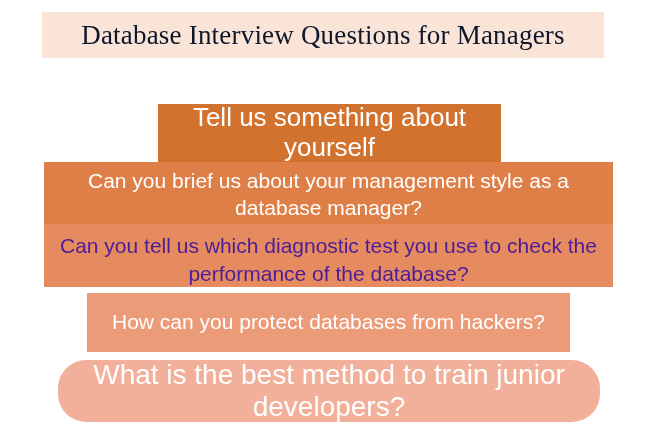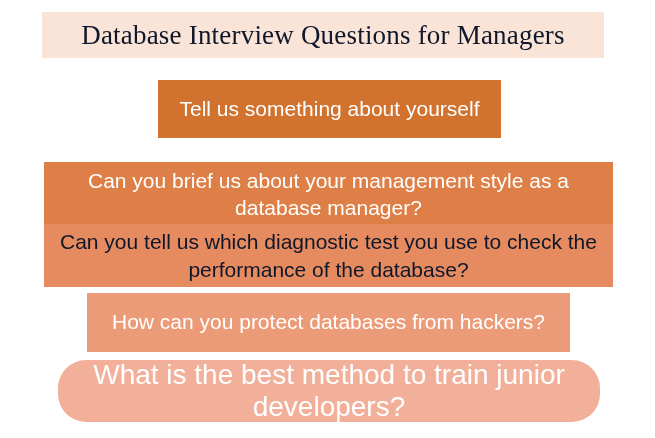--- a/index.html
+++ b/index.html
@@ -58,24 +58,24 @@
   .bar-text {
     display: block;
     width: 100%;
     padding: 0 8px;
     box-sizing: border-box;
   }
 
   
   #bar-1 {
     left: 158px;
-    top: 80px;
+    top: 104px;
     width: 343px;
     height: 58px;
-    font-size: 21px;
+    font-size: 26px;
     line-height: 1.15;
   }
   
   #bar-2 {
     left: 44px;
     top: 162px;
     width: 569px;
     height: 64px;
     font-size: 21px;
     line-height: 1.3;
@@ -119,21 +119,21 @@
   </div>
 
   <div class="bar" id="bar-1" style="background: rgb(209, 114, 46); color: rgb(255, 255, 255);">
     <span class="bar-text">Tell us something about yourself</span>
   </div>
 
   <div class="bar" id="bar-2" style="background: rgb(221, 127, 70); color: rgb(255, 255, 255);">
     <span class="bar-text">Can you brief us about your management style as a database manager?</span>
   </div>
 
-  <div class="bar" id="bar-3" style="background: rgb(230, 139, 95); color: #0f172a;">
+  <div class="bar" id="bar-3" style="background: rgb(230, 139, 95); color: #4c1d95; align-items: flex-end;">
     <span class="bar-text">Can you tell us which diagnostic test you use to check the performance of the database?</span>
   </div>
 
   <div class="bar" id="bar-4" style="background: rgb(236, 155, 121); color: rgb(255, 255, 255);">
     <span class="bar-text">How can you protect databases from hackers?</span>
   </div>
 
   <div class="bar" id="bar-5" style="background: rgb(242, 176, 154); color: rgb(255, 255, 255);">
     <span class="bar-text">What is the best method to train junior developers?</span>
   </div>

